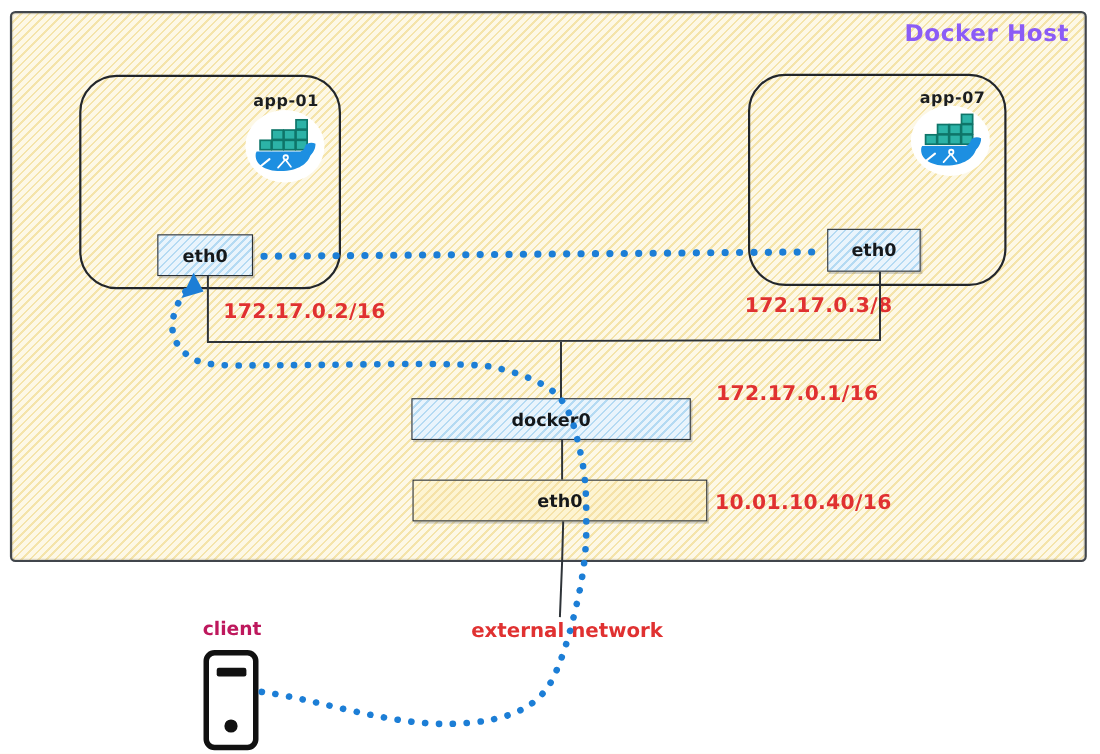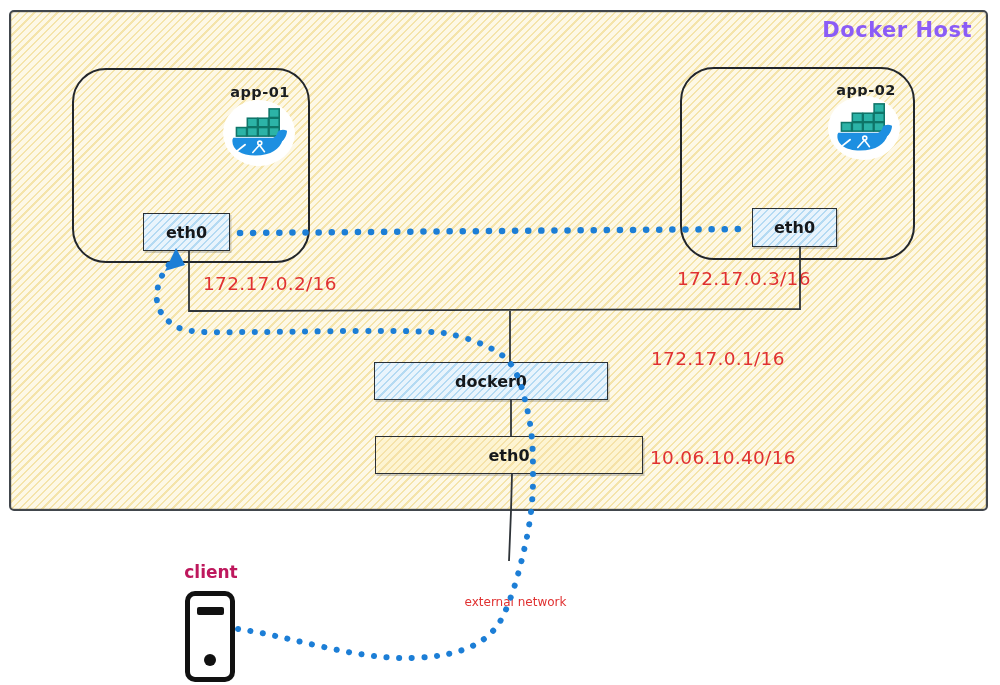--- a/index.html
+++ b/index.html
@@ -66,36 +66,36 @@
       repeating-linear-gradient(135deg, rgba(137,197,235,0.55) 0 1.6px, rgba(255,255,255,0) 1.6px 5.2px),
       #e9f4fc;
   }
   .yellow-hatch {
     background:
       repeating-linear-gradient(135deg, rgba(240,214,140,0.6) 0 1.6px, rgba(255,255,255,0) 1.6px 5.2px),
       #fdf4d2;
   }
   .eth-a  { left: 143px; top: 213px; width: 87px;  height: 38px; }
   .eth-b  { left: 752px; top: 208px; width: 85px;  height: 39px; }
-  .bridge { left: 374px; top: 362px; width: 234px; height: 38px; }
+  .bridge { left: 374px; top: 362px; width: 254px; height: 38px; }
   .host-eth { left: 375px; top: 436px; width: 268px; height: 38px; }
 
   
   .ip-label {
-    color: #e03131; font-size: 18.5px; font-weight: 400;
+    color: #e03131; font-size: 18.5px; font-weight: 700;
     letter-spacing: 0.3px; white-space: nowrap;
   }
   .ip-a      { left: 203px; top: 273px; }
   .ip-b      { left: 677px; top: 268px; }
   .ip-bridge { left: 651px; top: 348px; }
   .ip-host   { left: 650px; top: 447px; }
 
   .ext-label {
     left: 428px; top: 563px; width: 175px; text-align: center;
-    color: #e03131; font-size: 12px; font-weight: 400; white-space: nowrap; margin-top: 32px;
+    color: #e03131; font-size: 18px; font-weight: 700; white-space: nowrap;
   }
 
   
   .client-label {
     left: 183px; top: 562px; width: 56px; text-align: center;
     color: #be185d; font-size: 17px; font-weight: 700;
   }
   .client-tower {
     left: 185px; top: 591px; width: 50px; height: 91px;
     border: 5px solid #111;
@@ -143,21 +143,21 @@
     <circle cx="37" cy="45" r="1.5" fill="#1d8fe1"></circle>
     <path d="M36,48 L28,57 M37,48 L43,56" stroke="#fff" stroke-width="2" fill="none" stroke-linecap="round"></path>
     <path d="M8,55 L18,47" stroke="#fff" stroke-width="2.4" fill="none" stroke-linecap="round"></path>
   </svg>
 </div>
 <div class="abs iface-box blue-hatch eth-a">
   <span>eth0</span>
 </div>
 
 <div class="abs container-box container-b"></div>
-<div class="abs container-name name-b">app-02</div>
+<div class="abs container-name name-b">app-07</div>
 <div class="abs docker-badge badge-b">
   <svg viewBox="0 0 72 64" aria-hidden="true">
     <g fill="#2cb3a7" stroke="#0f7569" stroke-width="2">
       <rect x="7" y="25" width="13" height="11"></rect>
       <rect x="21" y="25" width="13" height="11"></rect>
       <rect x="35" y="25" width="13" height="11"></rect>
       <rect x="49" y="25" width="13" height="11"></rect>
       <rect x="21" y="13" width="13" height="11"></rect>
       <rect x="35" y="13" width="13" height="11"></rect>
       <rect x="49" y="13" width="13" height="11"></rect>
@@ -176,23 +176,23 @@
 </div>
 
 <div class="abs iface-box blue-hatch bridge">
   <span>docker0</span>
 </div>
 <div class="abs iface-box yellow-hatch host-eth">
   <span>eth0</span>
 </div>
 
 <div class="abs ip-label ip-a">172.17.0.2/16</div>
-<div class="abs ip-label ip-b">172.17.0.3/16</div>
+<div class="abs ip-label ip-b">172.17.0.3/8</div>
 <div class="abs ip-label ip-bridge">172.17.0.1/16</div>
-<div class="abs ip-label ip-host">10.06.10.40/16</div>
+<div class="abs ip-label ip-host">10.01.10.40/16</div>
 
 <div class="abs ext-label">external network</div>
 <div class="abs client-label">client</div>
 <div class="abs client-tower">
   <div class="client-slot"></div>
   <div class="client-dot"></div>
 </div>
 
 <svg class="abs overlay" viewBox="0 0 1000 685">
 

